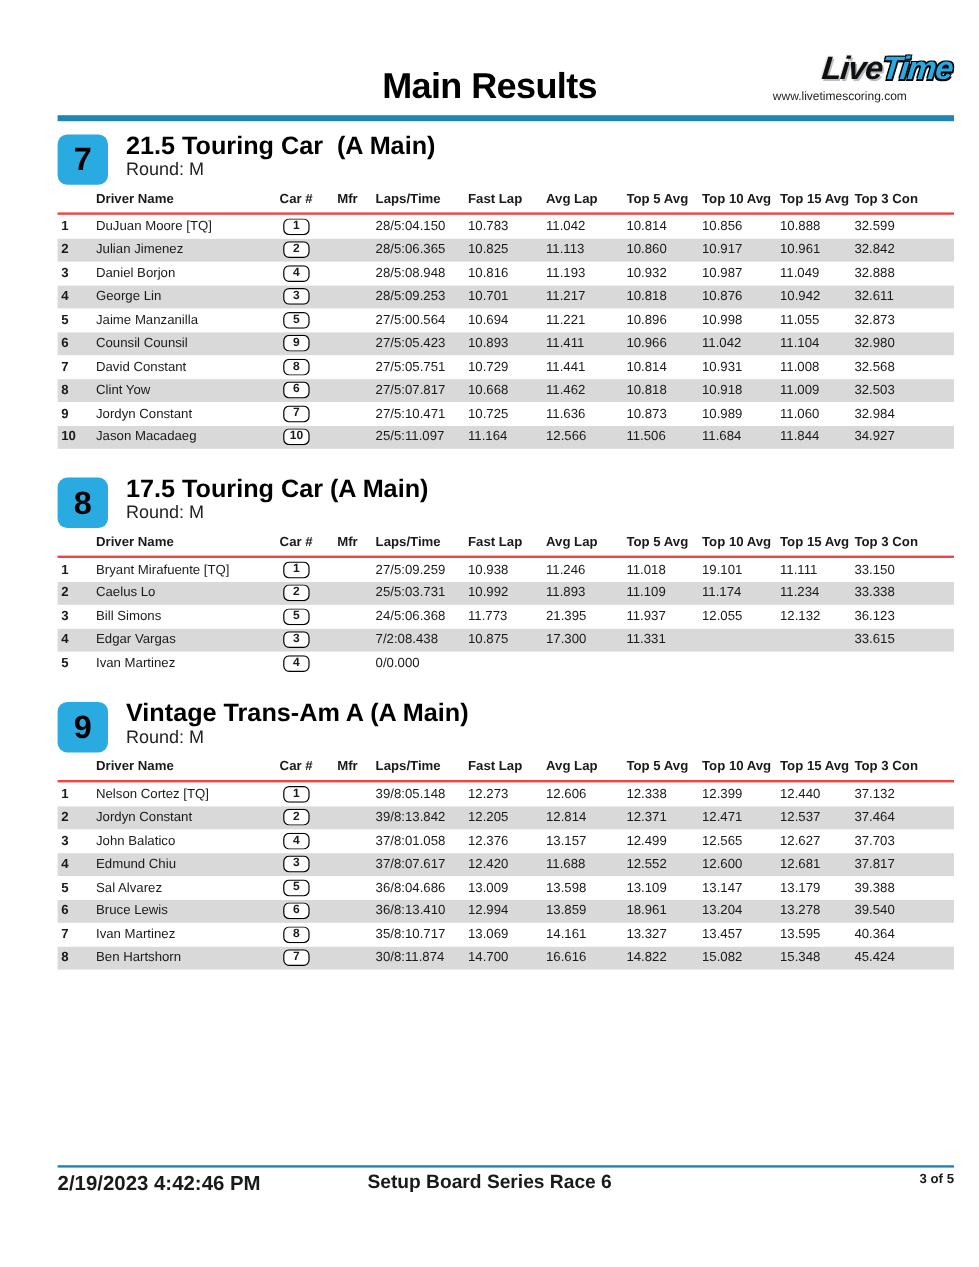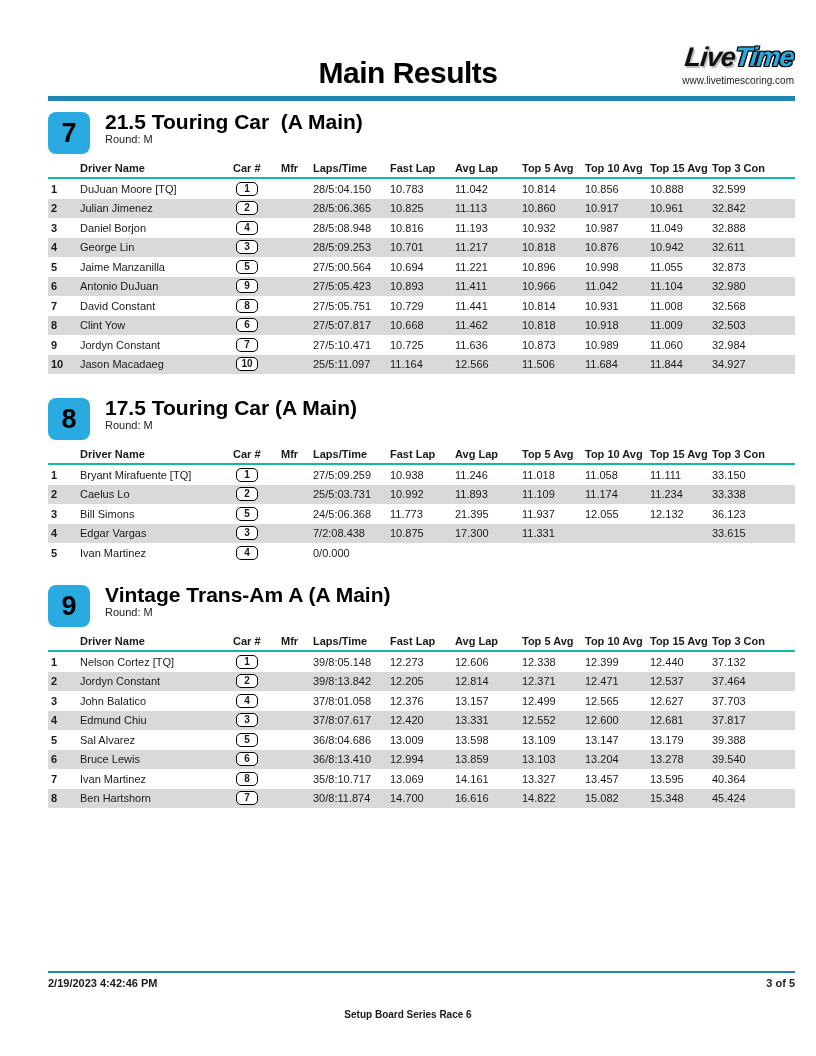--- a/index.html
+++ b/index.html
@@ -8,58 +8,58 @@
   .page { position:relative; width:816px; height:1056px; background:#fff; overflow:hidden; }
 
   
   .page-title { position:absolute; top:56px; left:0; width:816px; text-align:center;
     font-size:30px; font-weight:bold; letter-spacing:-0.5px; color:#000; }
   .logo { position:absolute; top:42px; right:22px; width:180px; text-align:right; }
   .logo-text { font-size:27px; font-weight:bold; font-style:italic; letter-spacing:-1px;
     transform:skewX(-6deg); display:inline-block; white-space:nowrap; }
   .logo-live { color:#101010; text-shadow:1.5px 1.5px 0 #b9bdc4, -1px -1px 0 #e8e8e8; }
   .logo-time { color:#29ABE2; text-shadow:-1.2px -1.2px 0 #000, 1.2px -1.2px 0 #000, -1.2px 1.2px 0 #000, 1.2px 1.2px 0 #000; }
-  .logo-url { font-size:10px; color:#222; margin-top:2px; text-align:right; padding-left:30px; }
+  .logo-url { font-size:10px; color:#222; margin-top:2px; text-align:left; padding-left:30px; }
   .head-rule { position:absolute; top:96px; left:48px; width:747px; height:5px; background:#1F86B4; }
 
   
   .section { position:absolute; left:48px; width:747px; }
   .sec-badge { position:absolute; left:0; top:2px; width:42px; height:42px; border-radius:8px;
     background:#29ABE2; color:#000; font-size:27px; font-weight:bold;
     display:flex; align-items:center; justify-content:center; }
   .sec-title { position:absolute; left:57px; top:0; font-size:21px; font-weight:bold; color:#000; white-space:pre; }
-  .sec-round { position:absolute; left:57px; top:23px; font-size:11px; color:#222; }
+  .sec-round { position:absolute; left:57px; top:23px; font-size:15px; color:#222; }
 
   
   .rtable { position:absolute; left:0; top:50px; width:747px; }
   .trow, .thead { display:flex; width:747px; }
-  .thead { font-weight:bold; font-size:11px; border-bottom:2px solid #14b8a6; height:19px; align-items:center; padding-bottom:2px; }
+  .thead { font-weight:bold; font-size:11px; border-bottom:2px solid #ef4444; height:19px; align-items:flex-start; padding-bottom:2px; }
   .trow { height:19.5px; align-items:center; font-size:11px; }
   .trow.stripe { background:#D9D9D9; }
   .cell { overflow:hidden; white-space:nowrap; }
   .c-pos   { width:32px;  font-weight:bold; padding-left:3px; }
   .c-driver{ width:153px; }
   .c-car   { width:48px;  text-align:left; }
   .c-mfr   { width:32px; }
   .c-laps  { width:77px; }
   .c-fast  { width:65px; }
   .c-avg   { width:67px; }
   .c-top5  { width:63px; }
   .c-top10 { width:65px; }
   .c-top15 { width:62px; }
   .c-top3  { width:83px; }
   .chip { display:inline-block; min-width:22px; text-align:center; border:1.6px solid #000;
     border-radius:5px; background:#fff; font-weight:bold; font-size:10px; line-height:12px;
     padding:0 3px; margin-left:3px; }
 
   
   .foot-rule { position:absolute; top:971px; left:48px; width:747px; height:2px; background:#1F86B4; }
-  .foot-left { position:absolute; top:977px; left:48px; font-size:11px; font-weight:bold; }
+  .foot-left { position:absolute; top:977px; left:48px; font-size:17px; font-weight:bold; }
   .foot-center { position:absolute; top:977px; left:0; width:816px; text-align:center; font-weight:bold; }
-  .foot-series { font-size:10px;margin-top:32px; }
+  .foot-series { font-size:16px; }
   .foot-range { font-size:9.5px; margin-top:4px; }
   .foot-right { position:absolute; top:977px; right:21px; font-size:11px; font-weight:bold; }
 </style>
 </head>
 <body>
 
 <div class="page">
 
   <div class="page-title">Main Results</div>
 
@@ -149,21 +149,21 @@
             <div class="cell c-laps">27/5:00.564</div>
             <div class="cell c-fast">10.694</div>
             <div class="cell c-avg">11.221</div>
             <div class="cell c-top5">10.896</div>
             <div class="cell c-top10">10.998</div>
             <div class="cell c-top15">11.055</div>
             <div class="cell c-top3">32.873</div>
           </div>
           <div class="trow stripe">
             <div class="cell c-pos">6</div>
-            <div class="cell c-driver">Antonio DuJuan</div>
+            <div class="cell c-driver">Counsil Counsil</div>
             <div class="cell c-car"><span class="chip">9</span></div>
             <div class="cell c-mfr"></div>
             <div class="cell c-laps">27/5:05.423</div>
             <div class="cell c-fast">10.893</div>
             <div class="cell c-avg">11.411</div>
             <div class="cell c-top5">10.966</div>
             <div class="cell c-top10">11.042</div>
             <div class="cell c-top15">11.104</div>
             <div class="cell c-top3">32.980</div>
           </div>
@@ -244,21 +244,21 @@
       <div class="tbody">
           <div class="trow">
             <div class="cell c-pos">1</div>
             <div class="cell c-driver">Bryant Mirafuente [TQ]</div>
             <div class="cell c-car"><span class="chip">1</span></div>
             <div class="cell c-mfr"></div>
             <div class="cell c-laps">27/5:09.259</div>
             <div class="cell c-fast">10.938</div>
             <div class="cell c-avg">11.246</div>
             <div class="cell c-top5">11.018</div>
-            <div class="cell c-top10">11.058</div>
+            <div class="cell c-top10">19.101</div>
             <div class="cell c-top15">11.111</div>
             <div class="cell c-top3">33.150</div>
           </div>
           <div class="trow stripe">
             <div class="cell c-pos">2</div>
             <div class="cell c-driver">Caelus Lo</div>
             <div class="cell c-car"><span class="chip">2</span></div>
             <div class="cell c-mfr"></div>
             <div class="cell c-laps">25/5:03.731</div>
             <div class="cell c-fast">10.992</div>
@@ -369,21 +369,21 @@
             <div class="cell c-top15">12.627</div>
             <div class="cell c-top3">37.703</div>
           </div>
           <div class="trow stripe">
             <div class="cell c-pos">4</div>
             <div class="cell c-driver">Edmund Chiu</div>
             <div class="cell c-car"><span class="chip">3</span></div>
             <div class="cell c-mfr"></div>
             <div class="cell c-laps">37/8:07.617</div>
             <div class="cell c-fast">12.420</div>
-            <div class="cell c-avg">13.331</div>
+            <div class="cell c-avg">11.688</div>
             <div class="cell c-top5">12.552</div>
             <div class="cell c-top10">12.600</div>
             <div class="cell c-top15">12.681</div>
             <div class="cell c-top3">37.817</div>
           </div>
           <div class="trow">
             <div class="cell c-pos">5</div>
             <div class="cell c-driver">Sal Alvarez</div>
             <div class="cell c-car"><span class="chip">5</span></div>
             <div class="cell c-mfr"></div>
@@ -396,21 +396,21 @@
             <div class="cell c-top3">39.388</div>
           </div>
           <div class="trow stripe">
             <div class="cell c-pos">6</div>
             <div class="cell c-driver">Bruce Lewis</div>
             <div class="cell c-car"><span class="chip">6</span></div>
             <div class="cell c-mfr"></div>
             <div class="cell c-laps">36/8:13.410</div>
             <div class="cell c-fast">12.994</div>
             <div class="cell c-avg">13.859</div>
-            <div class="cell c-top5">13.103</div>
+            <div class="cell c-top5">18.961</div>
             <div class="cell c-top10">13.204</div>
             <div class="cell c-top15">13.278</div>
             <div class="cell c-top3">39.540</div>
           </div>
           <div class="trow">
             <div class="cell c-pos">7</div>
             <div class="cell c-driver">Ivan Martinez</div>
             <div class="cell c-car"><span class="chip">8</span></div>
             <div class="cell c-mfr"></div>
             <div class="cell c-laps">35/8:10.717</div>

